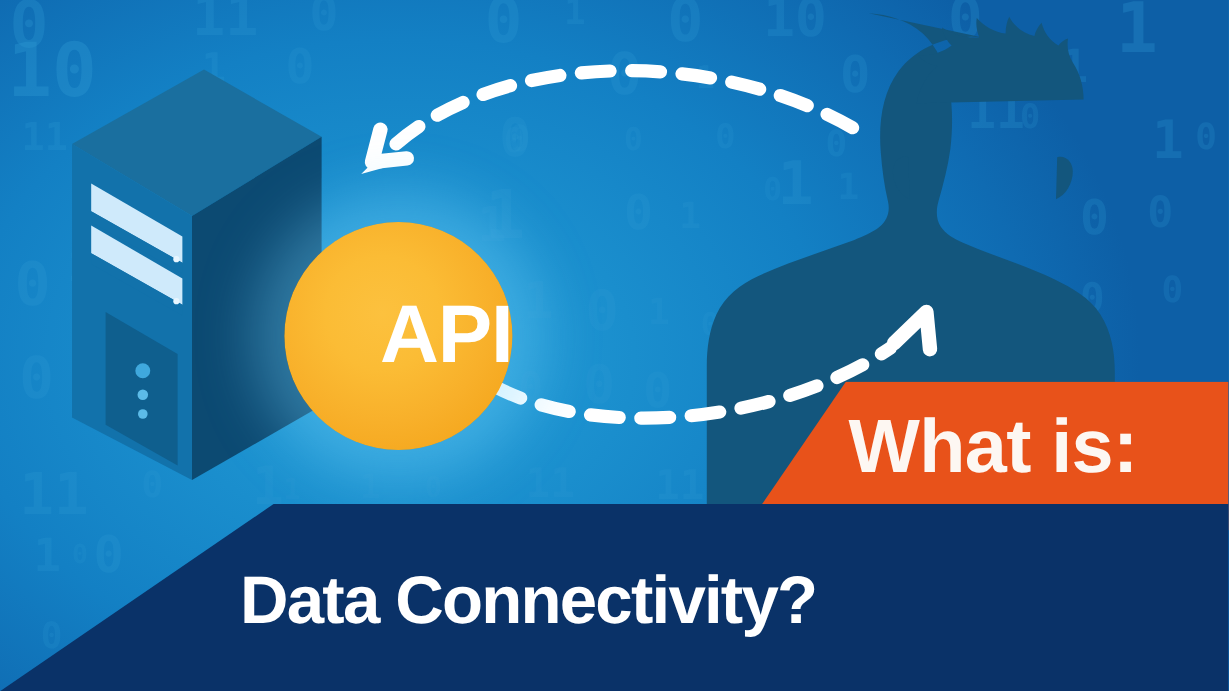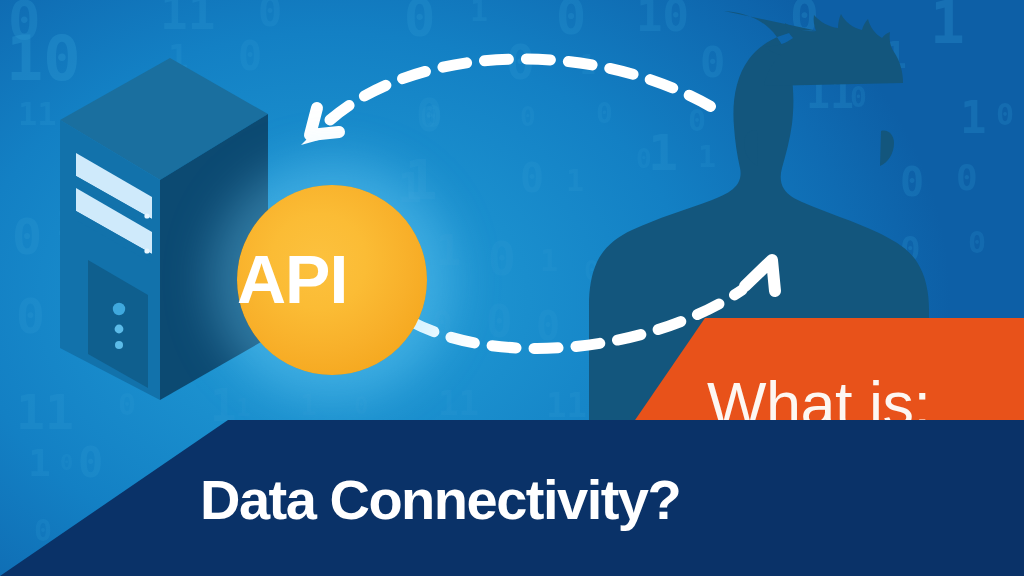--- a/index.html
+++ b/index.html
@@ -24,36 +24,36 @@
     user-select:none;
     opacity:.62;
   }
   
   #server{position:absolute;left:48px;top:48px;width:280px;height:352px;}
   
   #apiBubble{
     position:absolute;left:237px;top:185px;width:190px;height:190px;border-radius:50%;
     background:radial-gradient(circle at 43% 40%, #fcc13e 0%, #fbbc35 30%, #f8b02a 58%, #f5a81f 78%, #f3a61c 100%);
     box-shadow:0 0 46px 26px rgba(120,215,255,.34);
-    display:flex;align-items:center;justify-content:flex-start;
+    display:flex;align-items:center;justify-content:flex-end;
   }
   #apiBubble span{
     color:#ffffff;font-weight:700;font-size:68px;letter-spacing:-1px;
     font-family:"Liberation Sans", sans-serif;line-height:1;
     transform:translateY(-1px);
   }
   
   #orangeBanner{
     position:absolute;left:620px;top:318px;width:404px;height:124px;
     background:#e8521a;
     clip-path:polygon(85px 0, 404px 0, 404px 124px, 0 124px);
   }
   #whatIs{
-    position:absolute;left:707px;top:364px;width:317px;height:80px;
-    color:#fdf7f2;font-size:63px;font-weight:400;letter-spacing:-.5px;line-height:80px;
+    position:absolute;left:707px;top:332px;width:317px;height:80px;
+    color:#fdf7f2;font-size:63px;font-weight:700;letter-spacing:-.5px;line-height:80px;
     font-family:"Liberation Sans", sans-serif;white-space:nowrap;
   }
   
   #navyBand{
     position:absolute;left:0;top:420px;width:1024px;height:156px;
     background:#0a3268;
     clip-path:polygon(228px 0, 1024px 0, 1024px 156px, 0 156px, 0 156px);
   }
   #navyBand.shape{clip-path:polygon(228px 0, 1024px 0, 1024px 156px, 0 156px);}
   #mainTitle{

